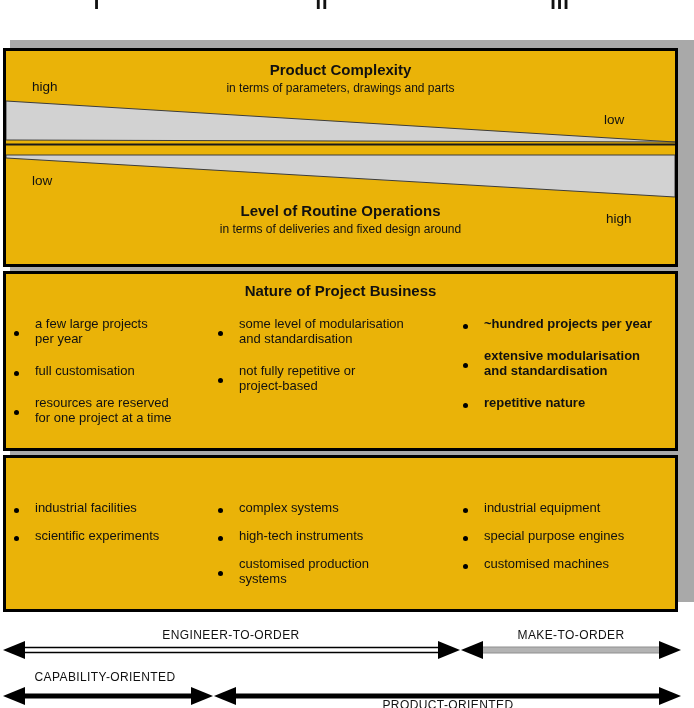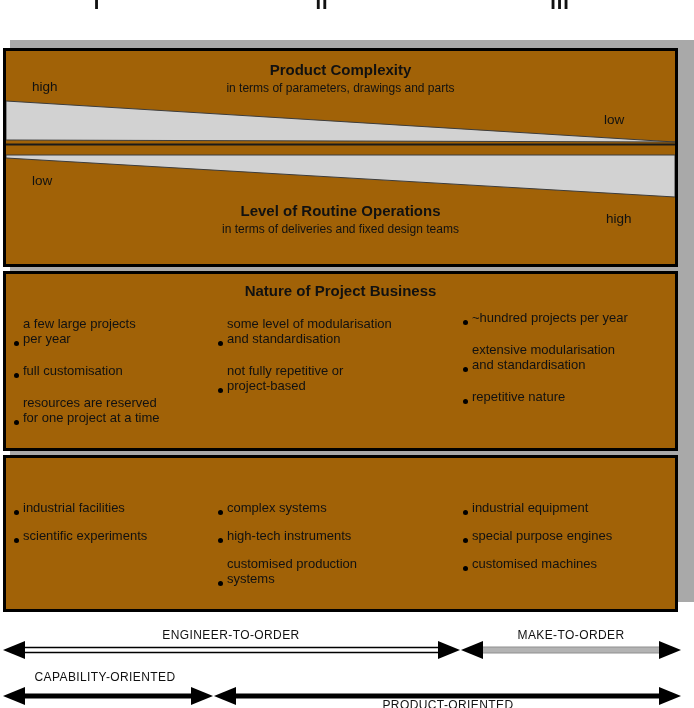--- a/index.html
+++ b/index.html
@@ -10,31 +10,31 @@
   .abs{position:absolute;}
   
   .marker{
     position:absolute;top:0;height:13px;overflow:hidden;width:60px;
     text-align:center;font-weight:bold;font-size:20px;line-height:20px;
   }
   .marker span{display:block;margin-top:-8px;letter-spacing:1px;}
   
   .shadow{left:10px;top:40px;width:684px;height:562px;background:#a9a9a9;}
   
-  .panel{left:3px;width:669px;background:#a16207;border:3px solid #000;}
+  .panel{left:3px;width:669px;background:#eab308;border:3px solid #000;}
   .panel-1{top:48px;height:213px;}
   .panel-2{top:271px;height:174px;}
   .panel-3{top:455px;height:151px;}
   .sec-title{left:0;right:0;text-align:center;font-weight:bold;font-size:15px;line-height:17px;}
   .sec-sub{left:0;right:0;text-align:center;font-size:12px;line-height:16px;}
   .side-label{font-size:13.5px;line-height:15px;}
   
   .col{position:absolute;display:flex;flex-direction:column;gap:17px;}
   .col-ex{gap:13px;}
-  .bullet{display:flex;gap:4px;align-items:flex-end;}
+  .bullet{display:flex;gap:16px;align-items:center;}
   .dot{flex:none;width:5px;height:5px;border-radius:50%;background:#000;margin-top:5px;}
   .btxt{font-size:13px;line-height:15px;white-space:pre-line;}
   
   .axis-label{
     position:absolute;width:220px;text-align:center;
     font-size:12px;line-height:14px;letter-spacing:0.4px;
   }
   svg{display:block;}
 </style>
 </head>
@@ -61,21 +61,21 @@
     <polygon points="0,104 669,104 669,146 0,107" fill="#d2d2d2" stroke="#3c3c3c" stroke-width="1"></polygon>
   </svg>
 
   <div class="abs sec-title" style="top:10px;">Product Complexity</div>
   <div class="abs sec-sub" style="top:29px;">in terms of parameters, drawings and parts</div>
   <div class="abs side-label" style="left:26px;top:28px;">high</div>
   <div class="abs side-label" style="left:598px;top:61px;">low</div>
 
   <div class="abs side-label" style="left:26px;top:122px;">low</div>
   <div class="abs sec-title" style="top:151px;">Level of Routine Operations</div>
-  <div class="abs sec-sub" style="top:170px;">in terms of deliveries and fixed design teams</div>
+  <div class="abs sec-sub" style="top:170px;">in terms of deliveries and fixed design around</div>
   <div class="abs side-label" style="left:600px;top:160px;">high</div>
 </div>
 
 <div class="abs panel panel-2">
   <div class="abs sec-title" style="top:8px;">Nature of Project Business</div>
 
   <div class="col" style="left:8px;top:42px;width:190px;">
     <div class="bullet">
         <span class="dot"></span>
         <span class="btxt">a few large projects
@@ -98,21 +98,21 @@
         <span class="btxt">some level of modularisation
 and  standardisation</span>
       </div>
     <div class="bullet">
         <span class="dot"></span>
         <span class="btxt">not fully repetitive or
 project-based</span>
       </div>
   </div>
 
-  <div class="col" style="left:457px;top:36px;width:206px;">
+  <div class="col" style="left:457px;top:42px;width:206px;font-weight:bold;">
     <div class="bullet">
         <span class="dot"></span>
         <span class="btxt">~hundred projects per year</span>
       </div>
     <div class="bullet">
         <span class="dot"></span>
         <span class="btxt">extensive modularisation
 and standardisation</span>
       </div>
     <div class="bullet">

